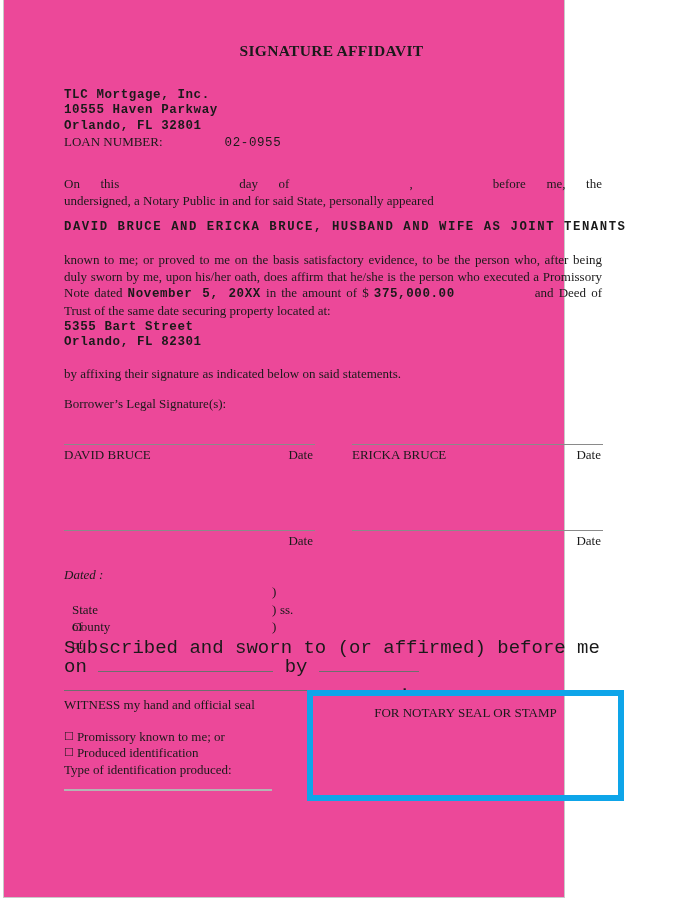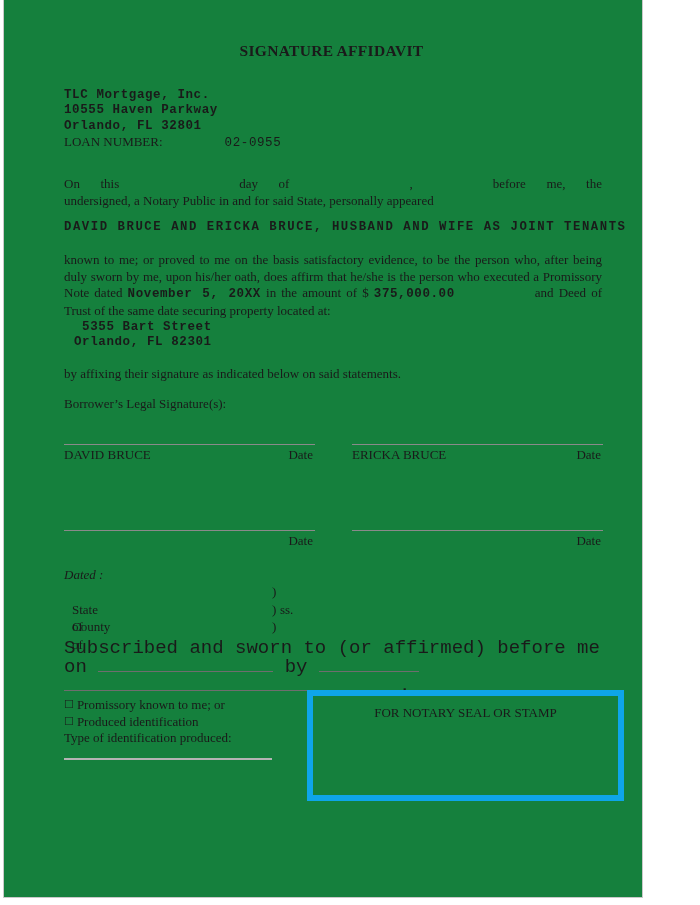--- a/index.html
+++ b/index.html
@@ -14,26 +14,26 @@
     font-family: "Liberation Serif", "DejaVu Serif", serif;
     color: #1a1a1a;
     overflow: hidden;
   }
 
   
   #page {
     position: absolute;
     left: 3px;
     top: 0px;
-    width: 640px;
+    width: 562px;
     height: 898px;
     border: 1px solid #c9c9c9;
     border-top: none;
     box-sizing: border-box;
-    background: #15803d;
+    background: #ec4899;
   }
 
   .content {
     position: absolute;
     left: 57px;
     top: 0;
     width: 541px;
   }
 
   
@@ -105,24 +105,23 @@
     top: 220px;
     font-family: "Liberation Mono", "DejaVu Sans Mono", monospace;
     font-weight: bold;
     font-size: 12.3px;
     letter-spacing: 1.55px;
     white-space: pre;
   }
 
   .prop-block {
     position: absolute;
-    left: 13px;
+    left: 3px;
     top: 320px;
     line-height: 15.4px;
-    text-align: right;
   }
   .prop-block div { white-space: pre; }
 
   
   .sig-row {
     position: absolute;
     width: 541px;
     left: 3px;
   }
   .sig-row.row1 { top: 444px; }
@@ -313,20 +312,21 @@
       </div>
       <div class="juris-row">
         <span class="juris-key">County of</span>
         <span class="juris-paren">)</span>
       </div>
     </div>
 
     <div class="subscribed"><span>Subscribed and sworn to (or affirmed) before me on</span> <span class="ul ul-on"></span> <span>by</span> <span class="ul ul-by"></span><br><span class="ul ul-cont"></span><span>.</span></div>
 
     <div class="witness">
+      <div class="witness-head">WITNESS my hand and official seal</div>
       <div><span class="cb">☐</span><span>Promissory known to me; or</span></div>
       <div><span class="cb">☐</span><span>Produced identification</span></div>
       <div>Type of identification produced:</div>
       <div class="id-rule"></div>
     </div>
 
     <div class="notary-box">
       <div class="notary-box-title">FOR NOTARY SEAL OR STAMP</div>
     </div>
 

